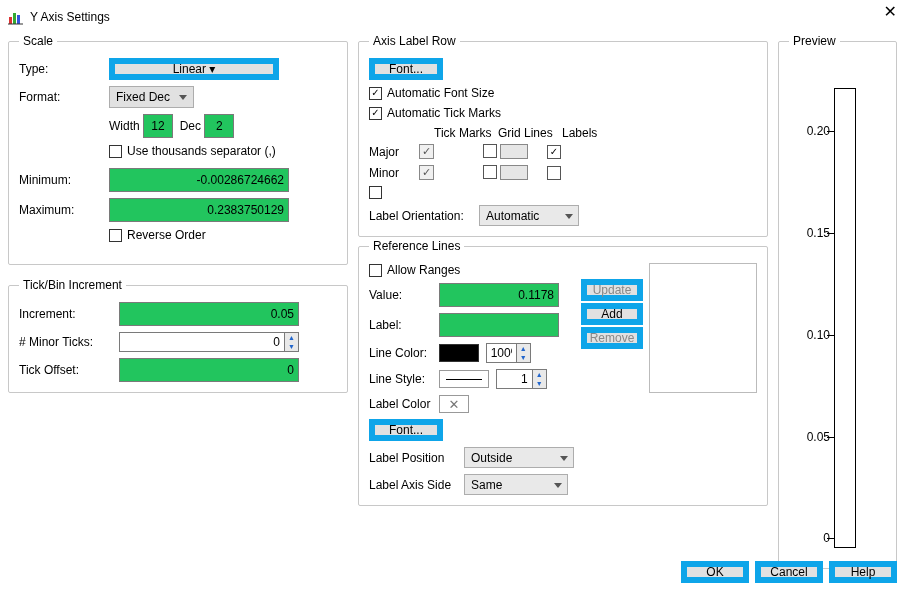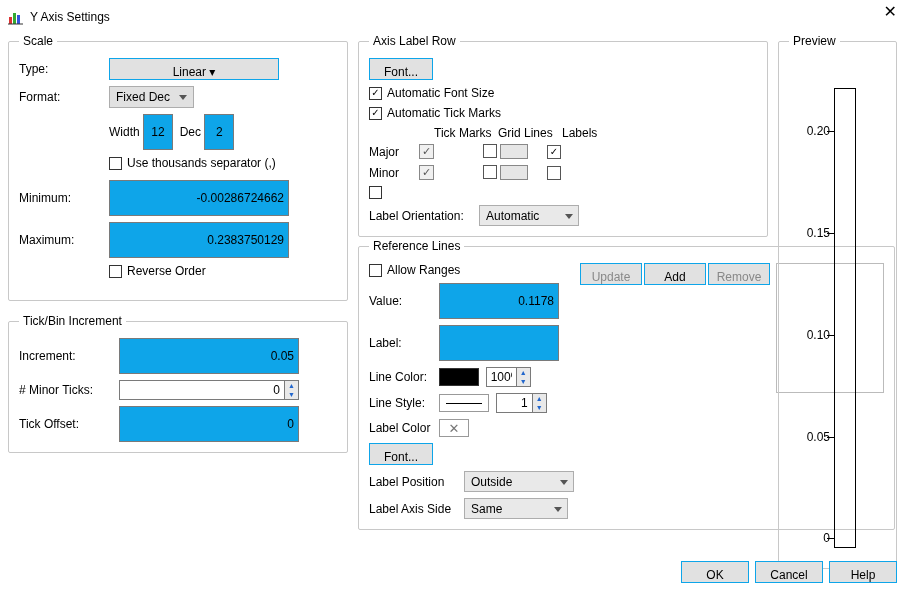--- a/index.html
+++ b/index.html
@@ -10,43 +10,43 @@
 .titlebar .title{font-size:12px}
 .closex{position:absolute;top:4px;right:8px;font-size:16px;line-height:16px;font-family:Arial;cursor:default}
 fieldset{border:1px solid #c8c8c8;border-radius:2px;padding:10px 10px 10px 10px;margin:0}
 legend{padding:0 4px;font-size:12px}
 .body{display:flex;gap:10px;align-items:flex-start}
 .col-left{width:340px;display:flex;flex-direction:column;gap:13px}
 .col-mid{width:410px;display:flex;flex-direction:column;gap:2px}
 .col-right{flex:1}
 .row{display:flex;align-items:center;margin-bottom:6px}
 .lbl{width:90px}
-.btn{background:#e1e1e1;border:1px solid #0ea5e9;height:22px;display:inline-flex;align-items:flex-end;justify-content:center;font-size:12px;cursor:default;padding:0 10px}
+.btn{background:#e1e1e1;border:6px solid #0ea5e9;height:22px;display:inline-flex;align-items:center;justify-content:center;font-size:12px;cursor:default;padding:0 10px}
 .btn.wide{width:170px}
 .btn.smallpad{padding:0 14px}
 .select{background:#e1e1e1;border:1px solid #adadad;height:22px;display:inline-flex;align-items:center;padding:0 18px 0 6px;position:relative;font-size:12px}
 .select::after{content:"";position:absolute;right:6px;top:50%;margin-top:-2px;border-left:4px solid transparent;border-right:4px solid transparent;border-top:5px solid #555}
 .combo{background:#e9e9e9;border:1px solid #adadad;height:21px;display:inline-flex;align-items:center;padding:0 18px 0 6px;position:relative;font-size:12px}
 .combo::after{content:"";position:absolute;right:5px;top:50%;margin-top:-2px;border-left:4px solid transparent;border-right:4px solid transparent;border-top:5px solid #555}
-input.txt{border:1px solid #7a7a7a;height:36px;padding:0 4px;font-size:12px;background:#0ea5e9}
+input.txt{border:1px solid #7a7a7a;height:24px;padding:0 4px;font-size:12px;background:#22c55e}
 input.txt.right{text-align:right}
 .chkbox{width:13px;height:13px;border:1px solid #333;display:inline-flex;align-items:center;justify-content:center;margin-right:5px;font-size:10px;line-height:10px;background:#fff}
 .chk-ro{width:15px;height:15px;border:1px solid #888;background:#f0f0f0;display:inline-flex;align-items:center;justify-content:center;font-size:11px;color:#555}
 .chk-sm{width:14px;height:14px;border:1px solid #555;display:inline-flex;align-items:center;justify-content:center;font-size:10px;background:#fff}
 .gridbtn{width:28px;height:15px;border:1px solid #888;background:#e6e6e6;display:inline-block}
 .spin{display:inline-flex;align-items:stretch}
 .spin input{border:1px solid #7a7a7a;border-right:none;height:20px;text-align:right;padding:0 4px;font-size:12px}
 .spin .arrows{width:15px;border:1px solid #7a7a7a;display:flex;flex-direction:column;background:#e9e9e9}
 .spin .arrows span{flex:1;display:flex;align-items:center;justify-content:center;font-size:7px;color:#2266cc;line-height:1}
 .colorsw{width:40px;height:18px;background:#000;border:1px solid #333;display:inline-block}
 .linesw{width:50px;height:18px;border:1px solid #999;display:inline-flex;align-items:center;justify-content:center}
 .linesw span{width:36px;border-top:1px solid #000}
 .none-sw{width:30px;height:18px;border:1px solid #999;display:inline-flex;align-items:center;justify-content:center;color:#777;font-size:13px}
 .listbox{width:108px;height:130px;border:1px solid #bbb;background:#fff}
-.ref-btns{display:flex;flex-direction:row;gap:2px;margin:0 6px}
+.ref-btns{display:flex;flex-direction:column;gap:2px;margin:16px 6px}
 .ref-btns .btn{width:62px;height:22px;padding:0}
 .grid-hdr{display:flex;margin-left:65px;margin-bottom:4px}
 .grid-hdr span{width:64px}
 .grid-hdr span:nth-child(2){width:64px}
 .grid-hdr span:nth-child(3){width:50px}
 .grid-row{display:flex;align-items:center;margin-bottom:6px}
 .grid-row .rl{width:50px}
 .grid-cell{width:64px;display:flex;justify-content:flex-start}
 .grid-cell.c3{width:50px}
 .preview{height:535px;position:relative;padding:10px}

